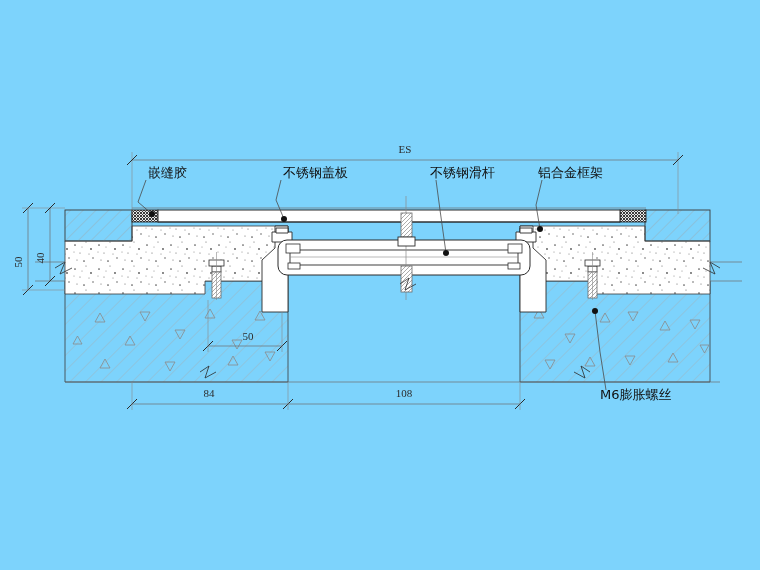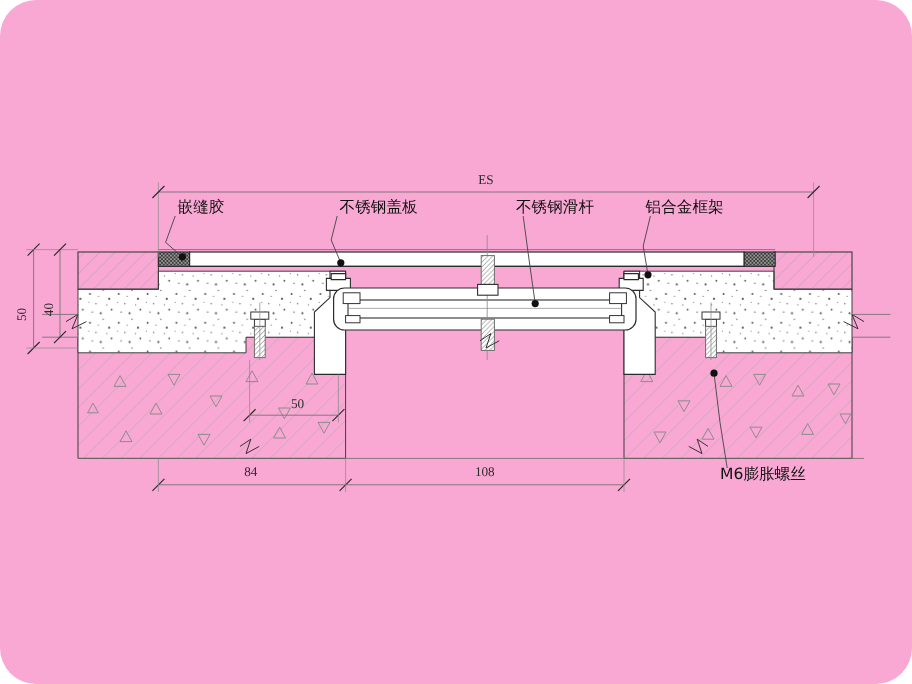--- a/index.html
+++ b/index.html
@@ -10,22 +10,21 @@
   body {
     width: 760px;
     height: 570px;
     font-family: "Liberation Sans", sans-serif;
     overflow: hidden;
   }
   #stage {
     position: relative;
     width: 760px;
     height: 570px;
-    background: #f9a8d4;
-    border-radius: 30px;
+    background: #7dd3fc;
   }
   svg#drawing {
     position: absolute;
     left: 0;
     top: 0;
     width: 760px;
     height: 570px;
     display: block;
   }
   text {

